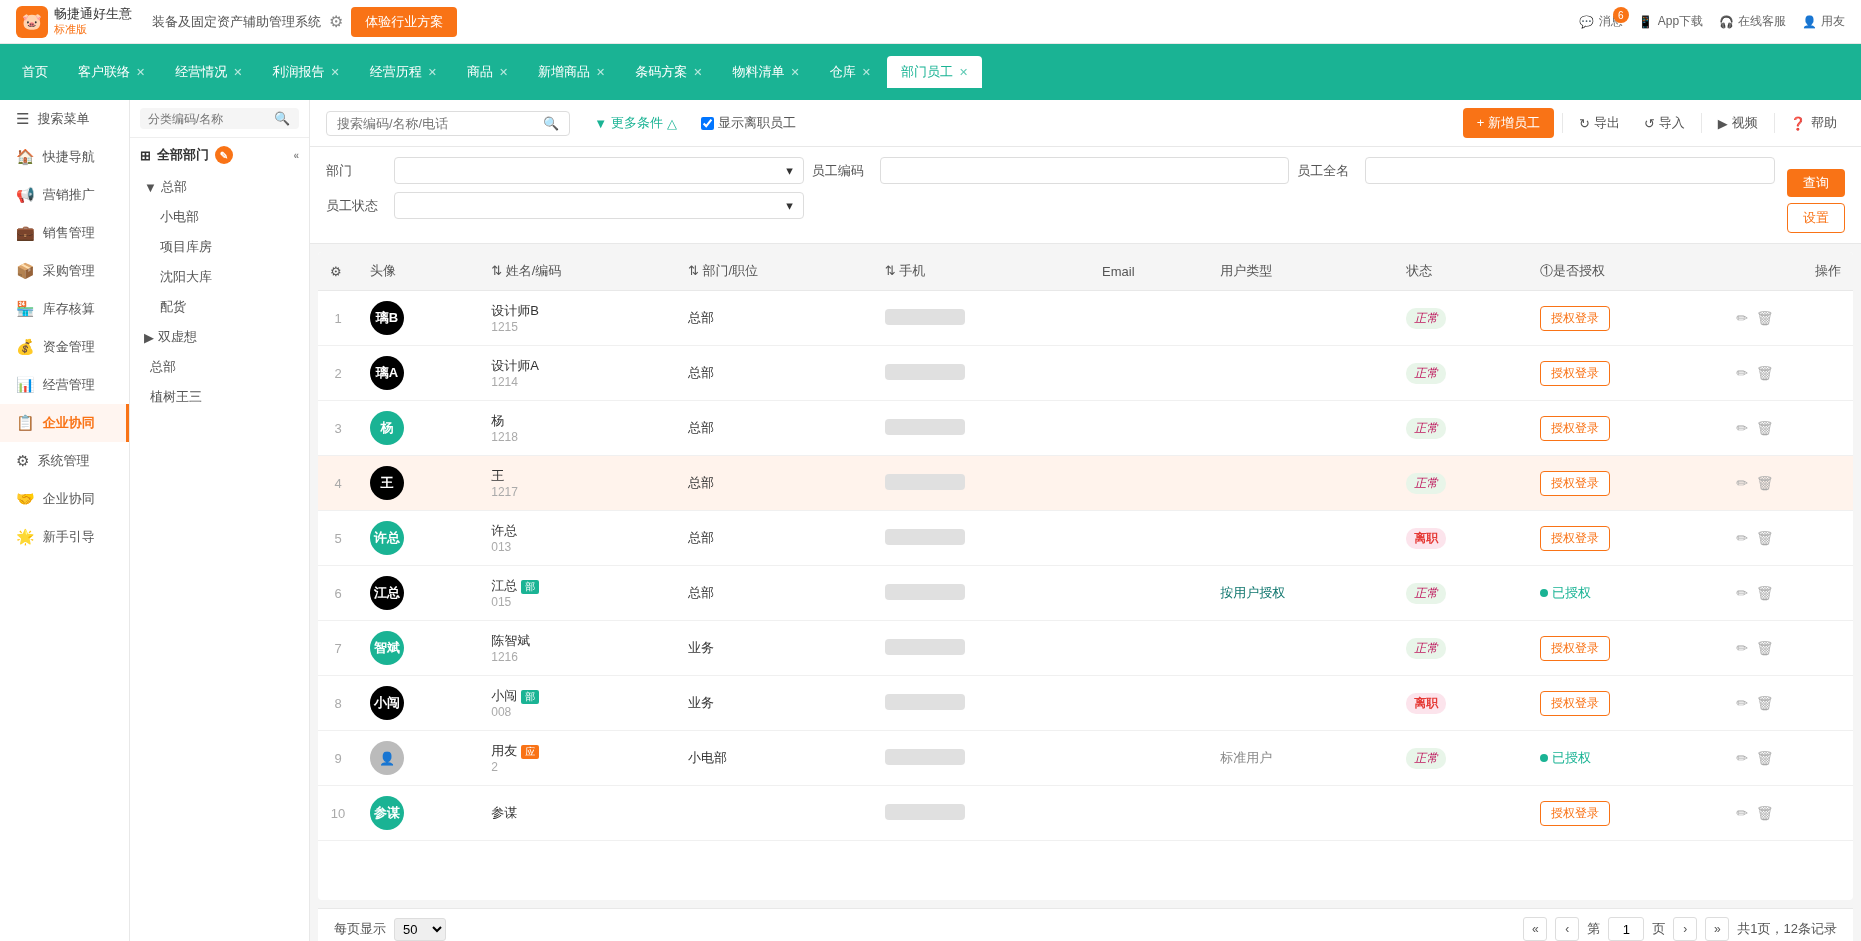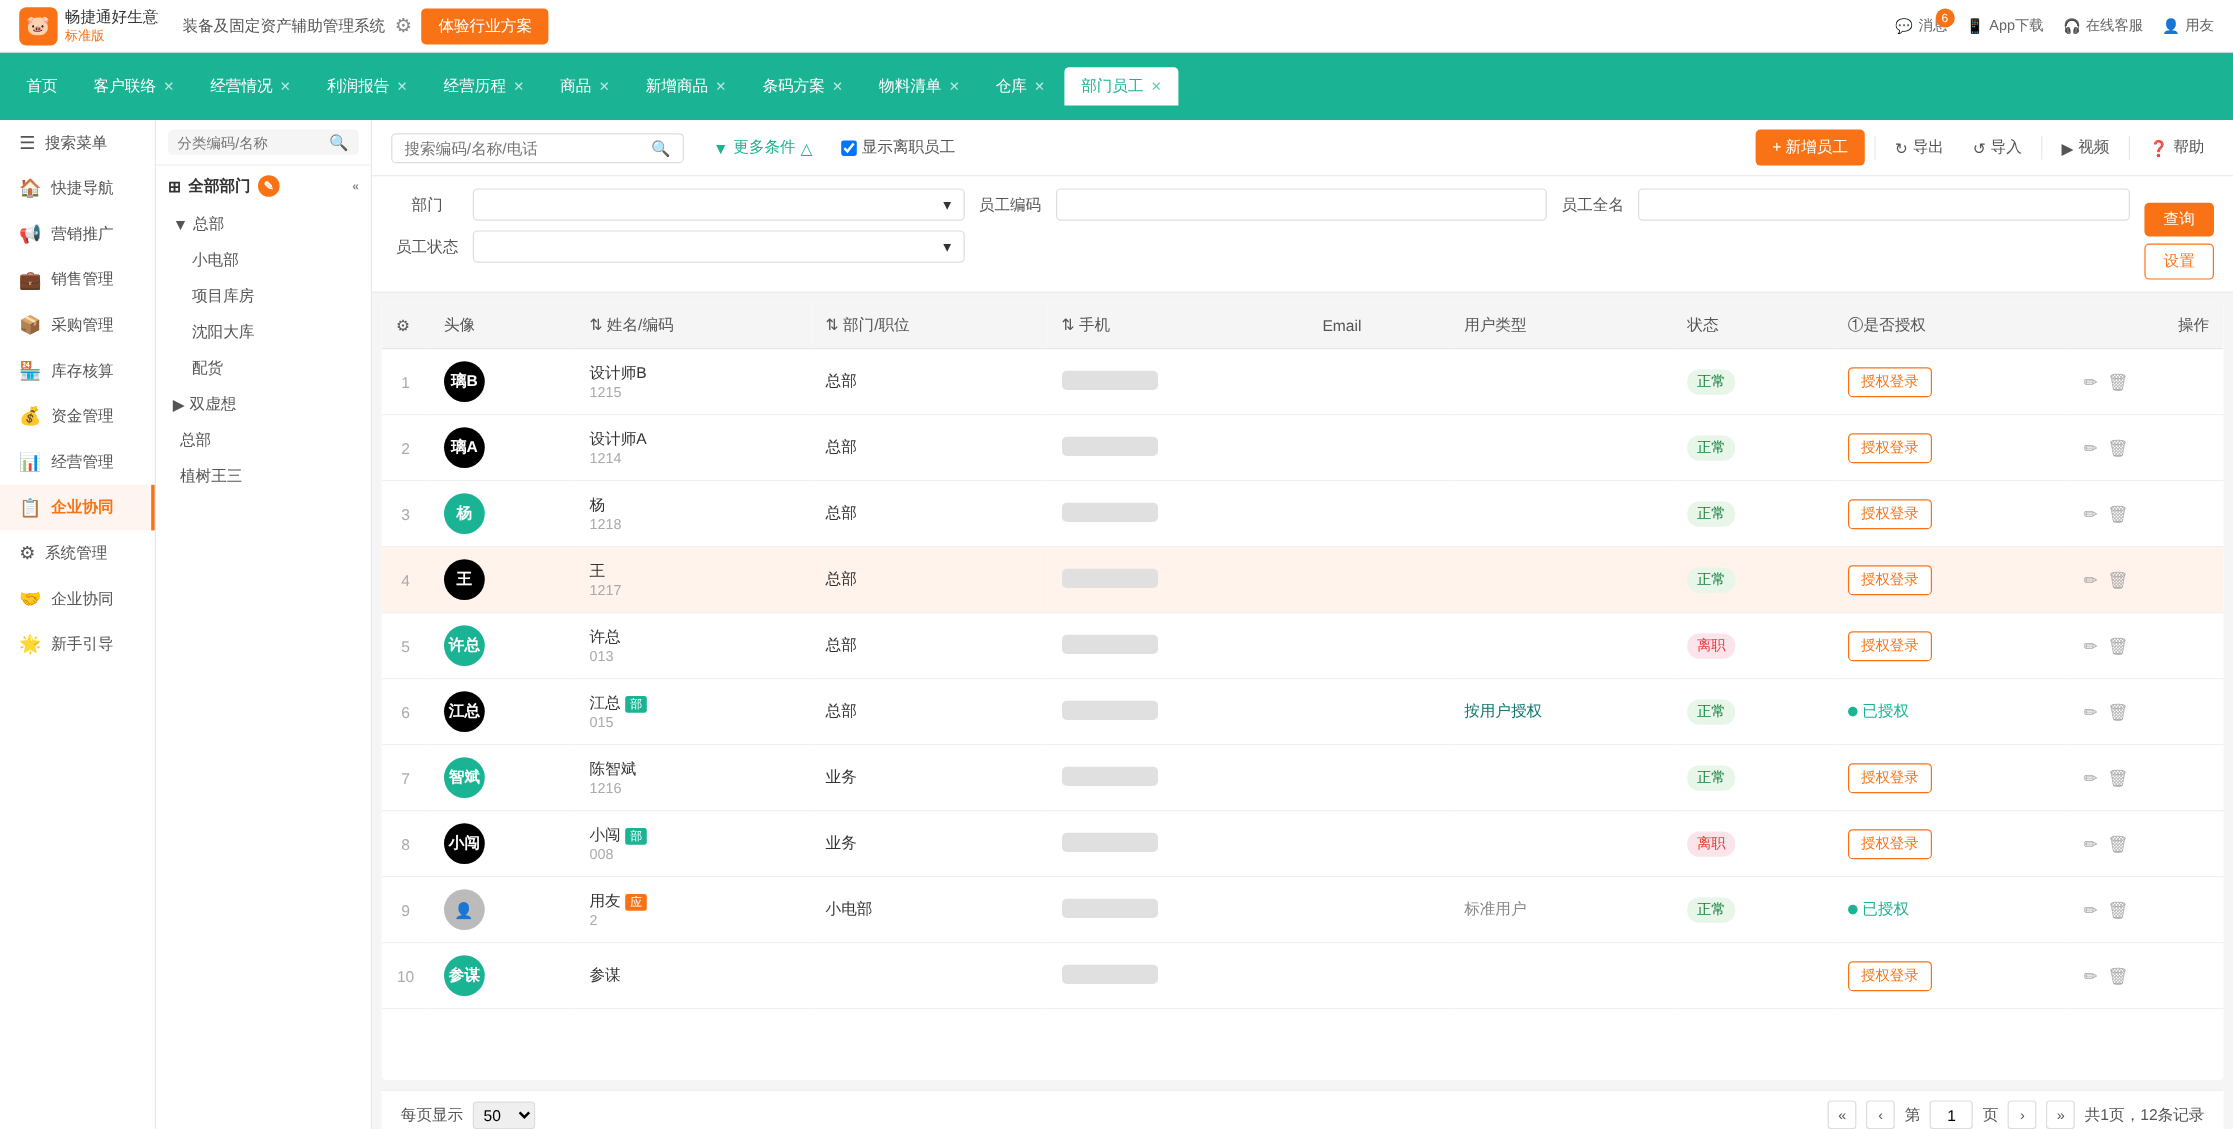--- a/index.html
+++ b/index.html
@@ -57,40 +57,40 @@
     .toolbar-left { display: flex; align-items: center; gap: 24px; }
     .toolbar-right { display: flex; align-items: center; gap: 8px; }
     .search-input { display: flex; align-items: center; border: 1px solid #ddd; border-radius: 4px; padding: 4px 10px; gap: 6px; background: #fff; }
     .search-input input { border: none; outline: none; font-size: 13px; width: 200px; }
     .filter-btn { display: flex; align-items: center; gap: 4px; color: #1ab394; font-size: 13px; cursor: pointer; }
     .checkbox-label { display: flex; align-items: center; gap: 4px; font-size: 13px; color: #555; cursor: pointer; }
     .add-btn { background: #f97316; color: #fff; border: none; border-radius: 4px; padding: 6px 14px; font-size: 13px; cursor: pointer; display: flex; align-items: center; gap: 4px; }
     .icon-btn { display: flex; align-items: center; gap: 4px; color: #555; font-size: 13px; cursor: pointer; padding: 4px 8px; }
     .divider-v { width: 1px; height: 20px; background: #e8e8e8; }
     .filter-field { display: flex; align-items: center; gap: 8px; }
-    .filter-label { font-size: 13px; color: #555; white-space: nowrap; min-width: 60px; text-align: center; }
+    .filter-label { font-size: 13px; color: #555; white-space: nowrap; min-width: 60px; text-align: left; }
     .filter-select { flex: 1; border: 1px solid #ddd; border-radius: 4px; padding: 5px 10px; font-size: 13px; background: #fff; display: flex; align-items: center; justify-content: space-between; cursor: pointer; }
     .filter-input { flex: 1; border: 1px solid #ddd; border-radius: 4px; padding: 5px 10px; font-size: 13px; background: #fff; }
     .query-btn { background: #f97316; color: #fff; border: none; border-radius: 4px; padding: 5px 16px; font-size: 13px; cursor: pointer; }
     .reset-btn { background: #fff; color: #f97316; border: 1px solid #f97316; border-radius: 4px; padding: 5px 12px; font-size: 13px; cursor: pointer; }
 
     
     .table-container { flex: 1; overflow-y: auto; background: #fff; margin: 8px; border-radius: 4px; }
     table { width: 100%; border-collapse: collapse; }
     thead tr { background: #f5f5f5; }
     th { padding: 10px 12px; text-align: left; font-size: 13px; color: #555; border-bottom: 1px solid #e8e8e8; white-space: nowrap; font-weight: normal; }
     td { padding: 10px 12px; font-size: 13px; color: #333; border-bottom: 1px solid #f0f0f0; }
     tr.highlighted { background: #fff3ec; }
     .avatar { width: 34px; height: 34px; border-radius: 50%; display: flex; align-items: center; justify-content: center; color: #fff; font-size: 13px; font-weight: bold; }
     .avatar-orange { background: #000000; }
     .avatar-teal { background: #1ab394; }
     .avatar-gray { background: #bbb; }
     .status-badge { display: inline-block; padding: 2px 8px; border-radius: 10px; font-size: 12px; }
-    .status-normal { background: #e8f5e9; color: #15803d; }
-    .status-resign { background: #fce4ec; color: #e53935; }
+    .status-normal { background: #e8f5e9; color: #be185d; font-style: italic; }
+    .status-resign { background: #fce4ec; color: #e53935; font-weight: bold; }
     .auth-btn { border: 1px solid #f97316; color: #f97316; background: #fff; border-radius: 4px; padding: 3px 10px; font-size: 12px; cursor: pointer; white-space: nowrap; }
     .authorized { display: flex; align-items: center; gap: 4px; color: #1ab394; font-size: 13px; }
     .dot-green { width: 8px; height: 8px; background: #1ab394; border-radius: 50%; }
     .op-icons { display: flex; align-items: center; gap: 8px; }
     .op-icon { color: #aaa; cursor: pointer; font-size: 14px; }
     .dept-tag { display: inline-block; background: #1ab394; color: #fff; font-size: 10px; padding: 0 4px; border-radius: 2px; margin-left: 4px; }
     .applied-tag { display: inline-block; background: #f97316; color: #fff; font-size: 10px; padding: 0 4px; border-radius: 2px; margin-left: 4px; }
     .blurred { background: #e0e0e0; border-radius: 4px; height: 16px; display: inline-block; width: 80px; }
 
     

